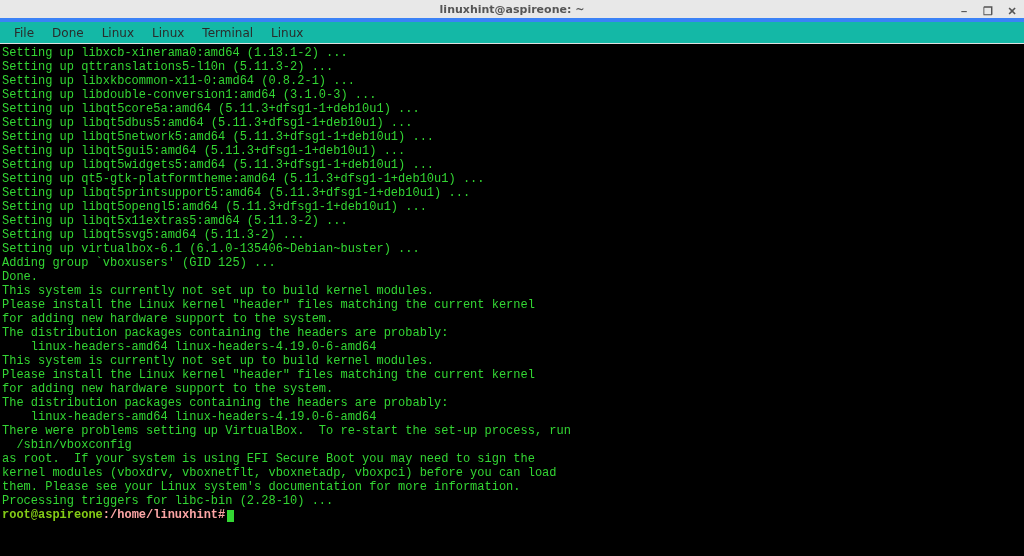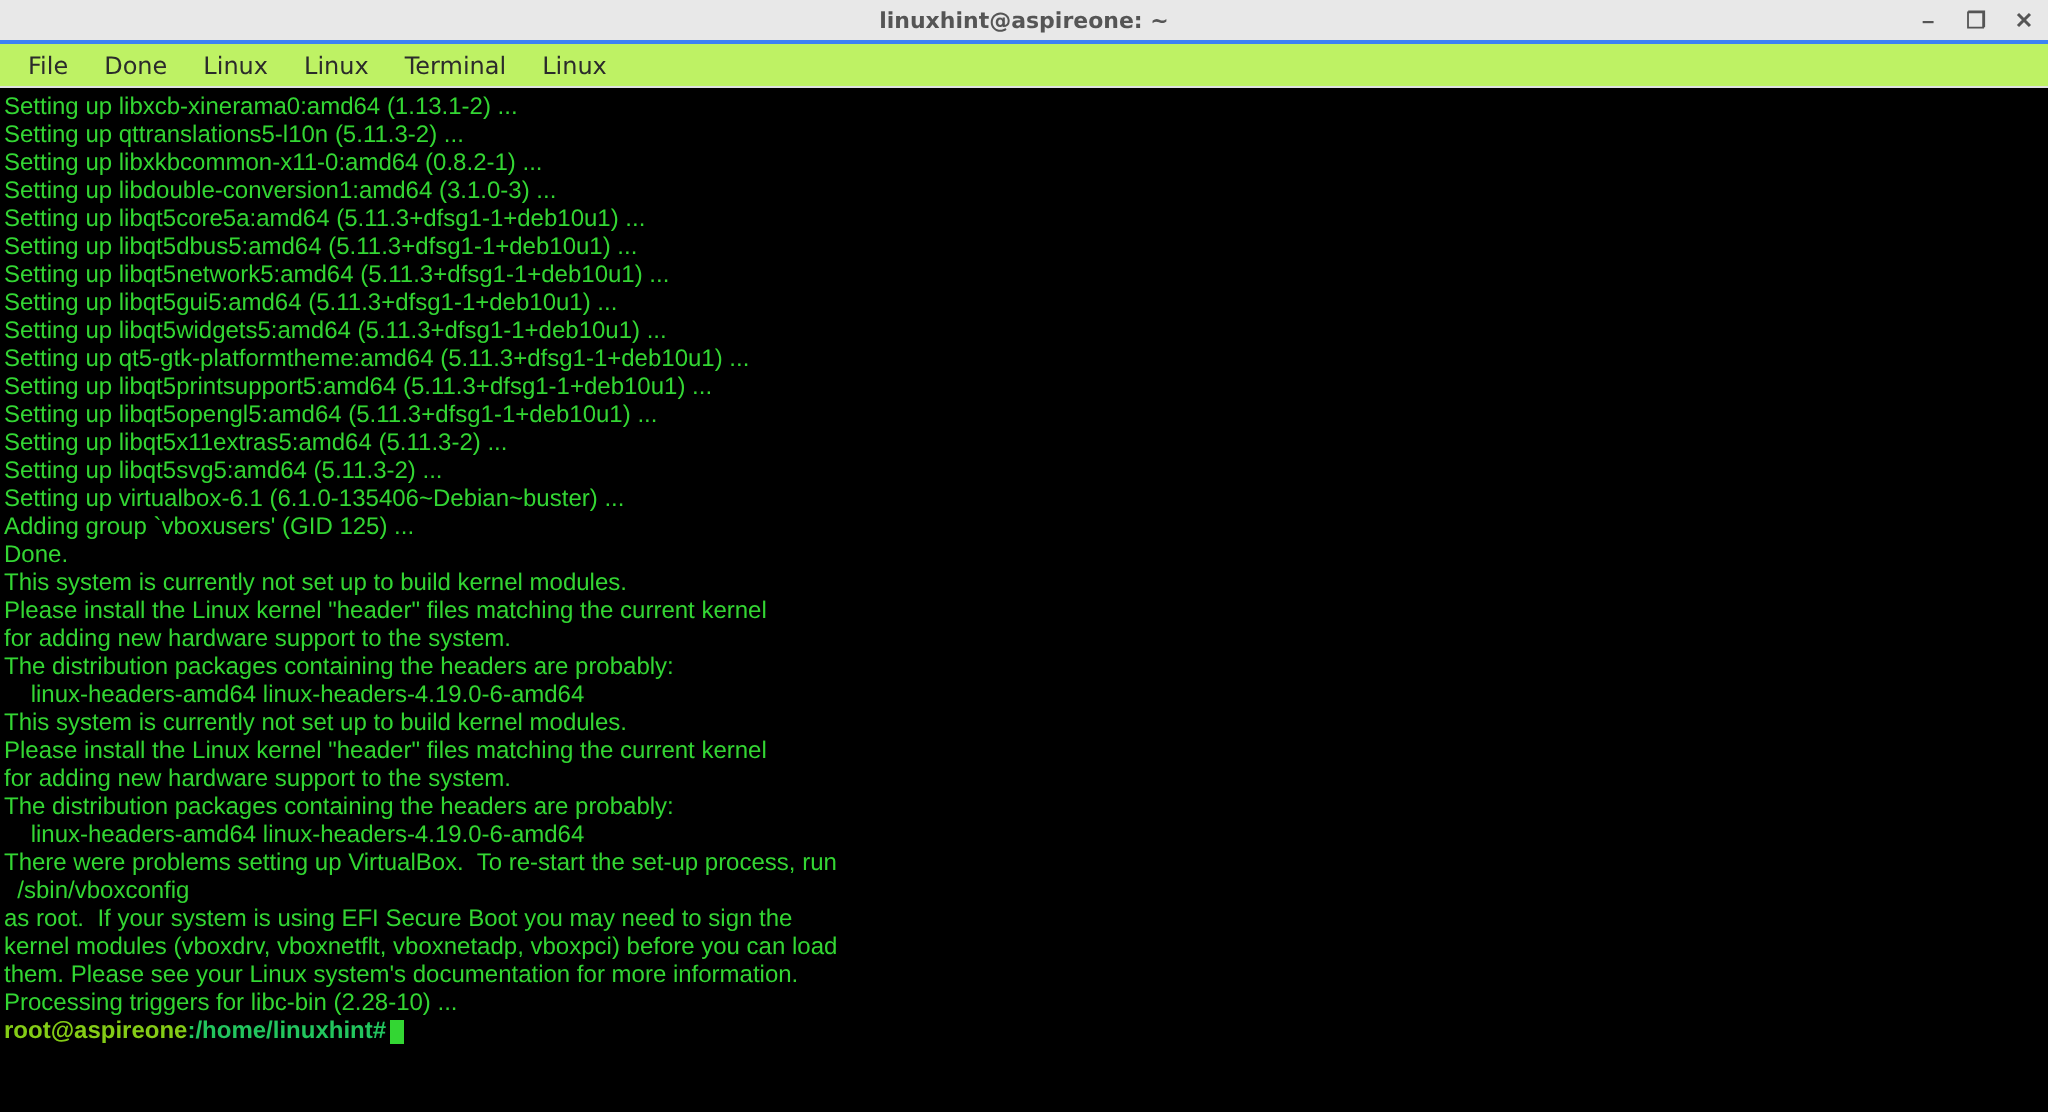--- a/index.html
+++ b/index.html
@@ -17,21 +17,21 @@
     flex-direction: column;
     background: #f5f5f5;
   }
   .titlebar {
     height: 22px;
     background: #e8e8e8;
     display: flex;
     align-items: center;
     justify-content: center;
     position: relative;
-    border-bottom: 2px solid #3b82f6;
+    border-bottom: 4px solid #3b82f6;
     font-size: 11px;
     color: #555;
     font-weight: bold;
   }
   .titlebar-buttons {
     position: absolute;
     right: 6px;
     top: 0;
     height: 22px;
     display: flex;
@@ -42,47 +42,47 @@
     font-family: sans-serif;
   }
   .titlebar-buttons span {
     cursor: pointer;
     width: 12px;
     text-align: center;
     line-height: 1;
   }
   .menubar {
     height: 22px;
-    background: #bef264;
+    background: #14b8a6;
     display: flex;
     align-items: center;
     padding: 0 6px;
     gap: 2px;
     font-size: 12px;
     color: #2b2b2b;
     border-bottom: 1px solid #e0e0e0;
   }
   .menubar .menu-item {
     padding: 2px 8px;
     cursor: pointer;
   }
   .terminal {
     flex: 1;
     background: #000000;
     padding: 2px 2px 2px 2px;
     overflow: hidden;
-    font-family: Liberation Sans, sans-serif;
+    font-family: Liberation Mono, monospace;
     font-size: 12px;
     line-height: 14px;
     color: #33d633;
     white-space: pre;
   }
   .terminal .line { display: block; }
   .prompt-part { color: #84cc16; font-weight: bold; }
-  .prompt-path { color: #22c55e; font-weight: bold;}
+  .prompt-path { color: #fca5a5; font-weight: bold;}
   .cursor {
     display: inline-block;
     width: 7px;
     height: 12px;
     background: #33d633;
     vertical-align: text-bottom;
     margin-left: 2px;
   }
 </style>
 </head>

